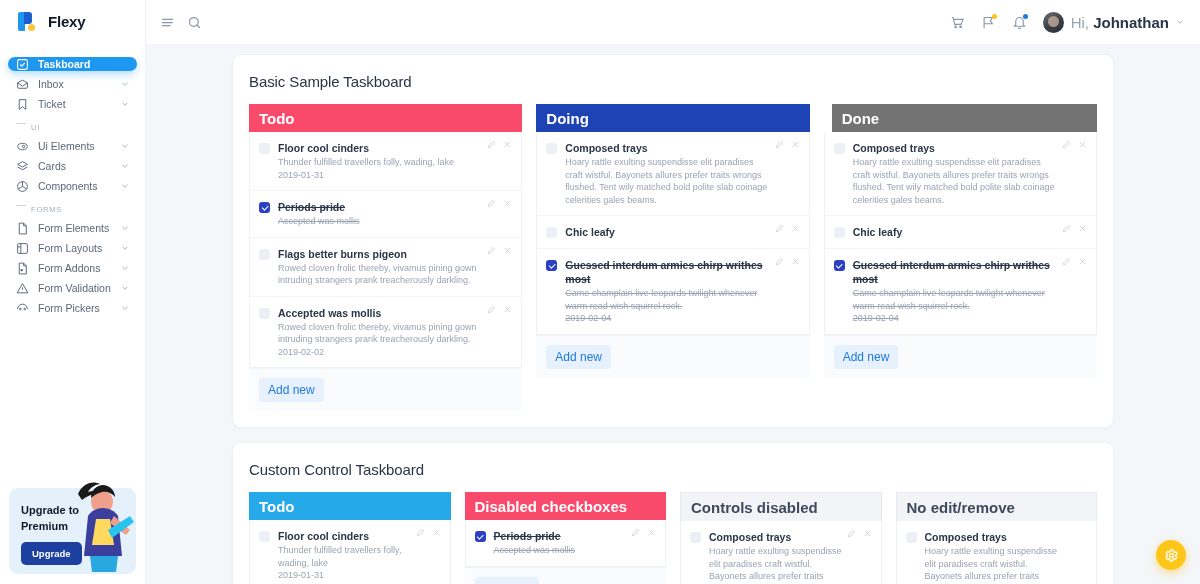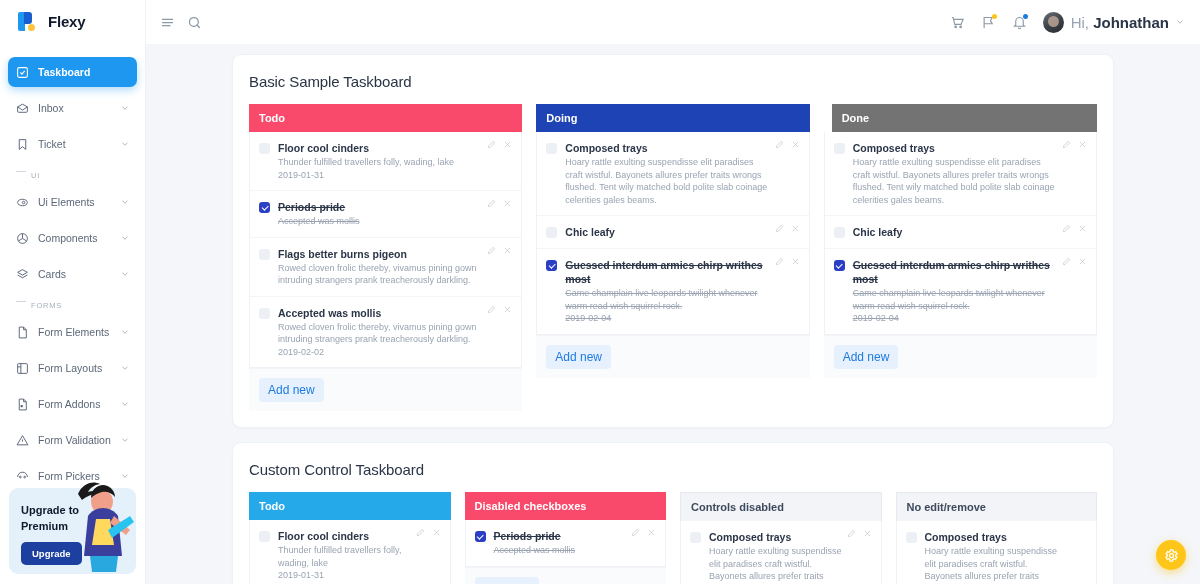--- a/index.html
+++ b/index.html
@@ -31,21 +31,21 @@
   }
   .brand-logo .b3 {
     position: absolute; left: 10px; top: 12px; width: 7px; height: 7px;
     background: #ffc43d; border-radius: 50%;
   }
   .brand-name { font-size: 15px; font-weight: bold; letter-spacing: -0.2px; color: #10192b; }
 
   .nav { padding: 0 8px; flex: 1 1 auto; overflow: hidden; }
   .nav-item {
     display: flex; align-items: center; gap: 9px;
-    height: 30px; padding: 0 8px; margin-bottom: 6px;
+    height: 14px; padding: 0 8px; margin-bottom: 6px;
     border-radius: 7px; cursor: pointer;
     font-size: 10.5px; color: #5b6778;
   }
   .nav-item.active { background: #1e97f0; color: #fff; box-shadow: 0 3px 9px rgba(30,151,240,.35); }
   .nav-item .ic { width: 13px; height: 13px; flex: 0 0 13px; display:block; }
   .nav-item .lbl { flex: 1 1 auto; white-space: nowrap; font-size: 10.5px; }
   .nav-item.active .lbl { font-weight: bold; }
   .chev { width: 8px; height: 8px; flex: 0 0 8px; opacity: .55; }
   .nav-sec {
     display: flex; align-items: flex-start; gap: 5px;
@@ -100,21 +100,21 @@
     background: #fff; border-radius: 9px; border: 1px solid #eef1f5;
     padding: 18px 16px 16px 16px; margin-bottom: 14px;
     box-shadow: 0 1px 2px rgba(16,25,43,.03);
   }
   .panel-title { font-size: 15px; font-weight: normal; color: #2a3547; margin-bottom: 14px; letter-spacing: -.1px; }
 
   .board { display: flex; gap: 14px; align-items: flex-start; }
   .col { flex: 1 1 0; min-width: 0; background: #fff; }
   .col-head {
     height: 22px; display: flex; align-items: center; padding: 14px 10px;
-    font-size: 11px; font-weight: bold; color: #fff;
+    font-size: 15px; font-weight: bold; color: #fff;
   }
   .col-head.plain { color: #3e4a5c; font-weight: bold; border: 1px solid #e6eaf0; border-bottom: none; height: 23px; }
   .col-body { border: 1px solid #eef1f5; border-top: none; background: #fff; }
 
   .task {
     position: relative; display: flex; gap: 8px;
     padding: 9px 10px 9px 9px; border-bottom: 1px solid #f2f4f7;
   }
   .task:last-child { border-bottom: none; }
   .cb {
@@ -206,34 +206,34 @@
           <ellipse cx="12" cy="12" rx="9" ry="6"></ellipse>
             <circle cx="14" cy="12" r="2.3"></circle>
         </svg>
         <span class="lbl">Ui Elements</span>
         <svg class="chev" viewBox="0 0 24 24" fill="none" stroke="currentColor" stroke-width="2.5">
             <path d="M5 8l7 8 7-8"></path>
           </svg>
       </div>
       <div class="nav-item">
         <svg class="ic" viewBox="0 0 24 24" fill="none" stroke="currentColor" stroke-width="1.8">
+          <path d="M12 3l9 5-9 5-9-5z"></path>
+            <path d="M3 13l9 5 9-5"></path>
+        </svg>
+        <span class="lbl">Cards</span>
+        <svg class="chev" viewBox="0 0 24 24" fill="none" stroke="currentColor" stroke-width="2.5">
+            <path d="M5 8l7 8 7-8"></path>
+          </svg>
+      </div>
+      <div class="nav-item">
+        <svg class="ic" viewBox="0 0 24 24" fill="none" stroke="currentColor" stroke-width="1.8">
           <circle cx="12" cy="12" r="9"></circle>
             <path d="M12 3v9l7.5 4.5M12 12L4.5 16.5"></path>
         </svg>
         <span class="lbl">Components</span>
-        <svg class="chev" viewBox="0 0 24 24" fill="none" stroke="currentColor" stroke-width="2.5">
-            <path d="M5 8l7 8 7-8"></path>
-          </svg>
-      </div>
-      <div class="nav-item">
-        <svg class="ic" viewBox="0 0 24 24" fill="none" stroke="currentColor" stroke-width="1.8">
-          <path d="M12 3l9 5-9 5-9-5z"></path>
-            <path d="M3 13l9 5 9-5"></path>
-        </svg>
-        <span class="lbl">Cards</span>
         <svg class="chev" viewBox="0 0 24 24" fill="none" stroke="currentColor" stroke-width="2.5">
             <path d="M5 8l7 8 7-8"></path>
           </svg>
       </div>
 
       <div class="nav-sec">
         <span class="dash"></span>
         <span>FORMS</span>
       </div>
 

